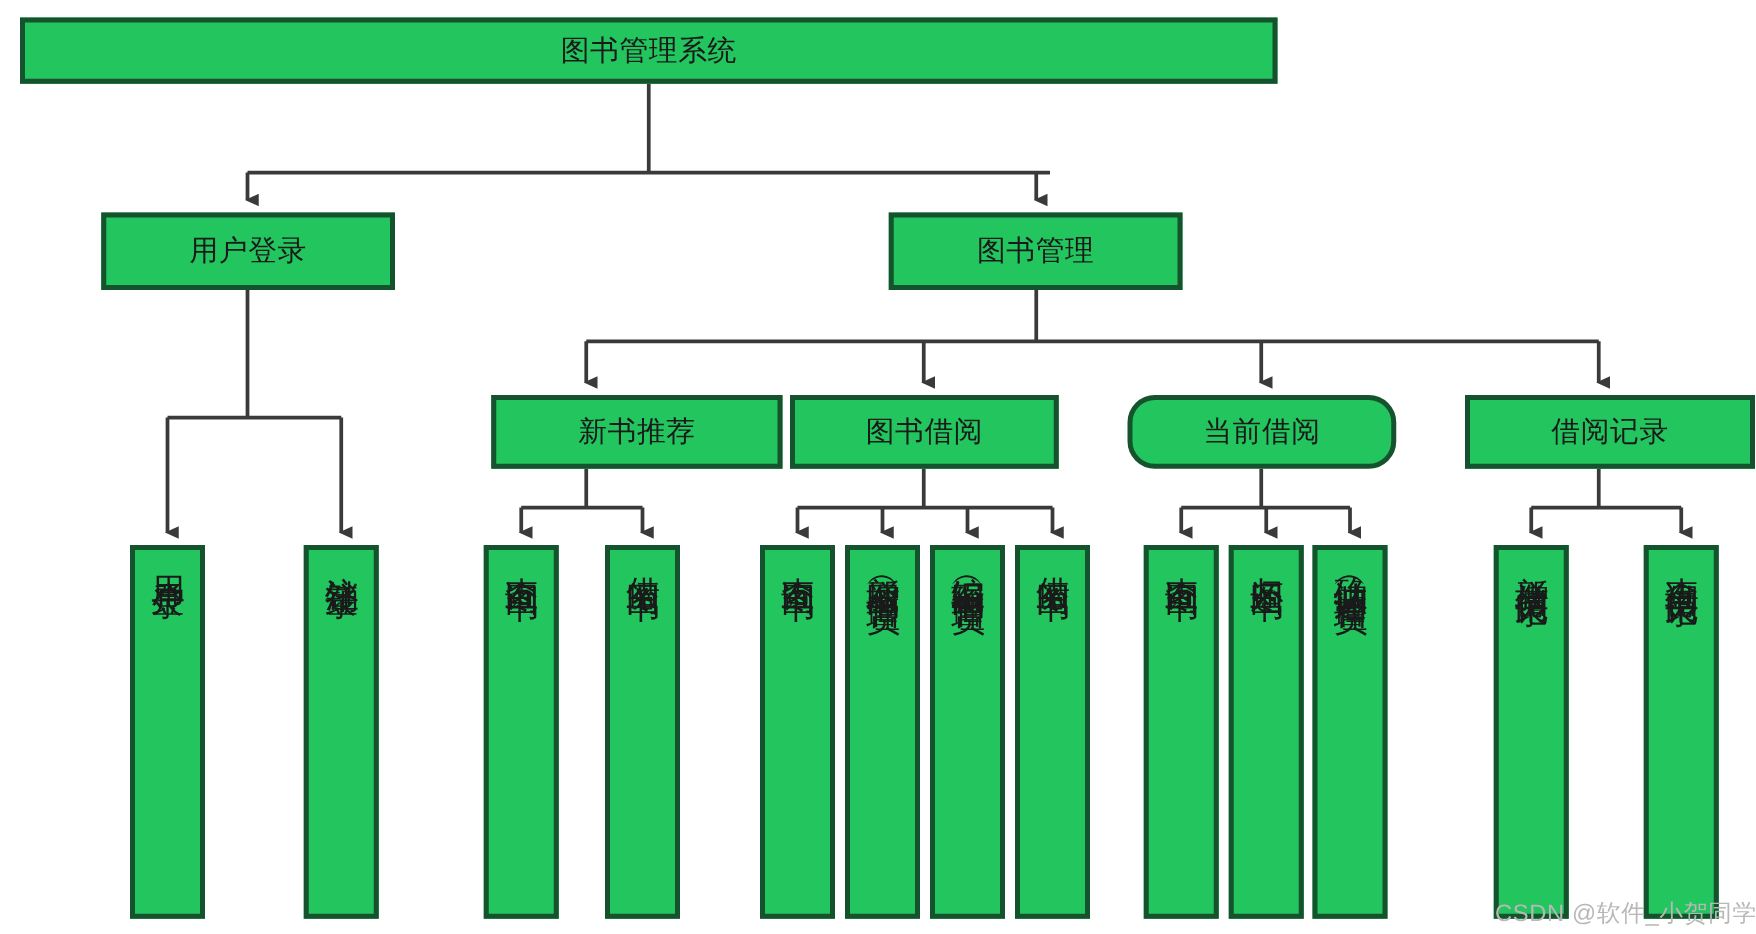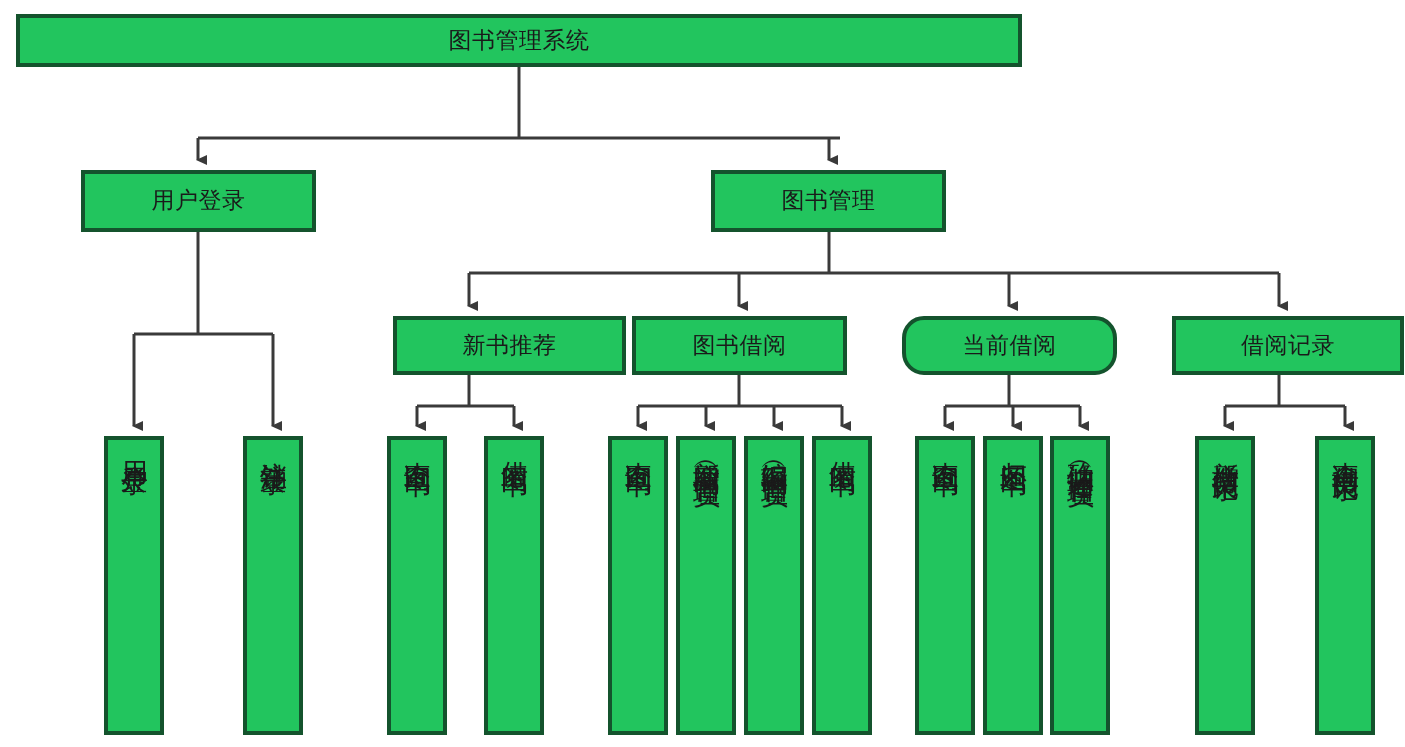--- a/index.html
+++ b/index.html
@@ -184,14 +184,15 @@
     <span class="label">确认归还（管理员）</span>
   </div>
 
   <div class="node vert" style="left:1195px; top:436px; width:60px; height:299px;">
     <span class="label">新增借阅记录</span>
   </div>
   <div class="node vert" style="left:1315px; top:436px; width:60px; height:299px;">
     <span class="label">查询借阅记录</span>
   </div>
 
+  <div class="watermark" style="left:1196px; top:718px;">CSDN @软件_小贺同学</div>
 
 </div>
 
 </body></html>

